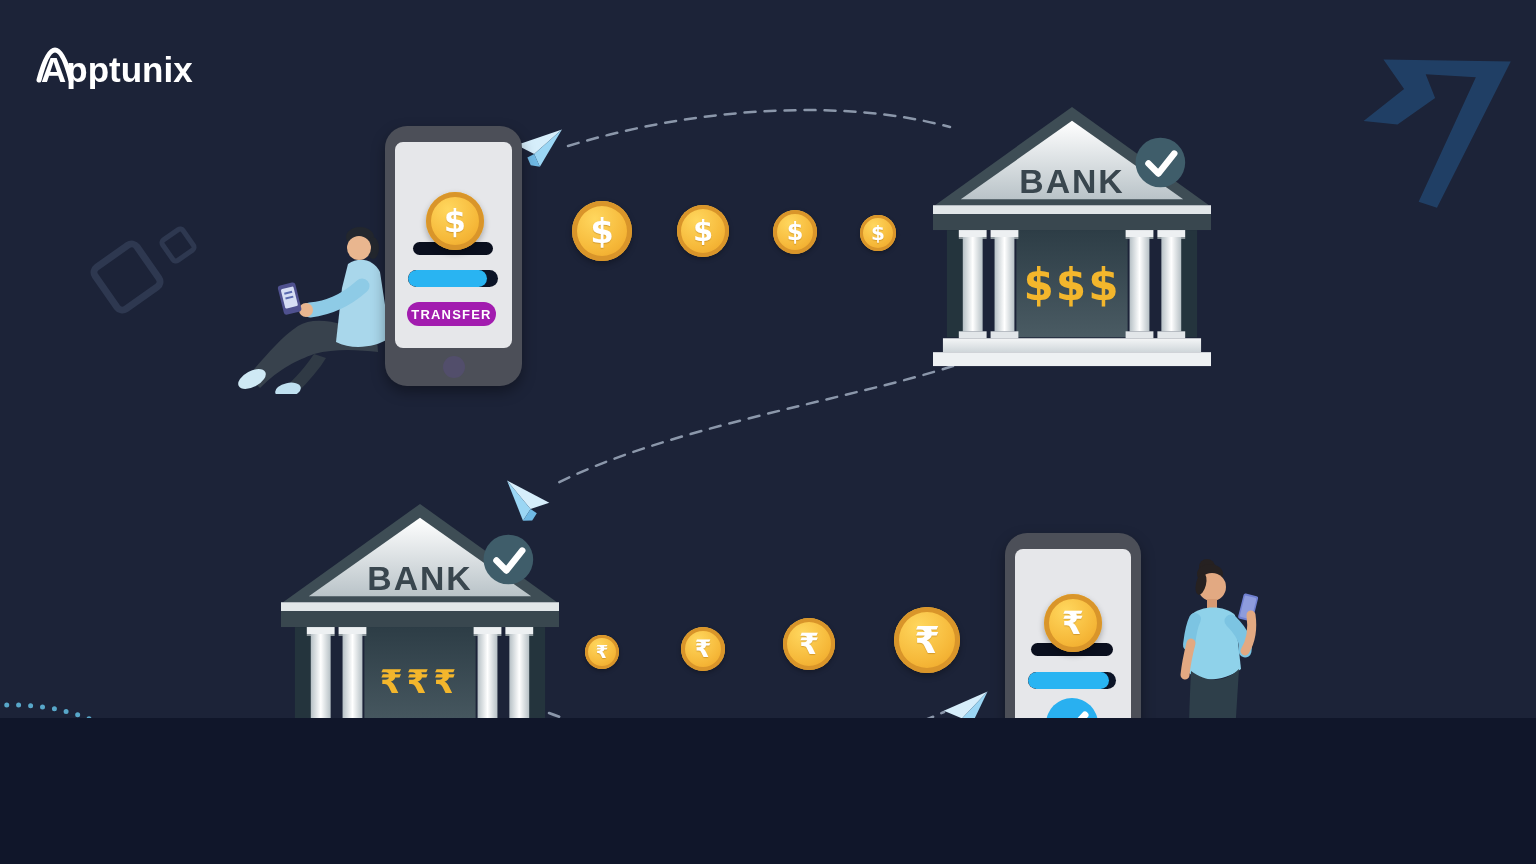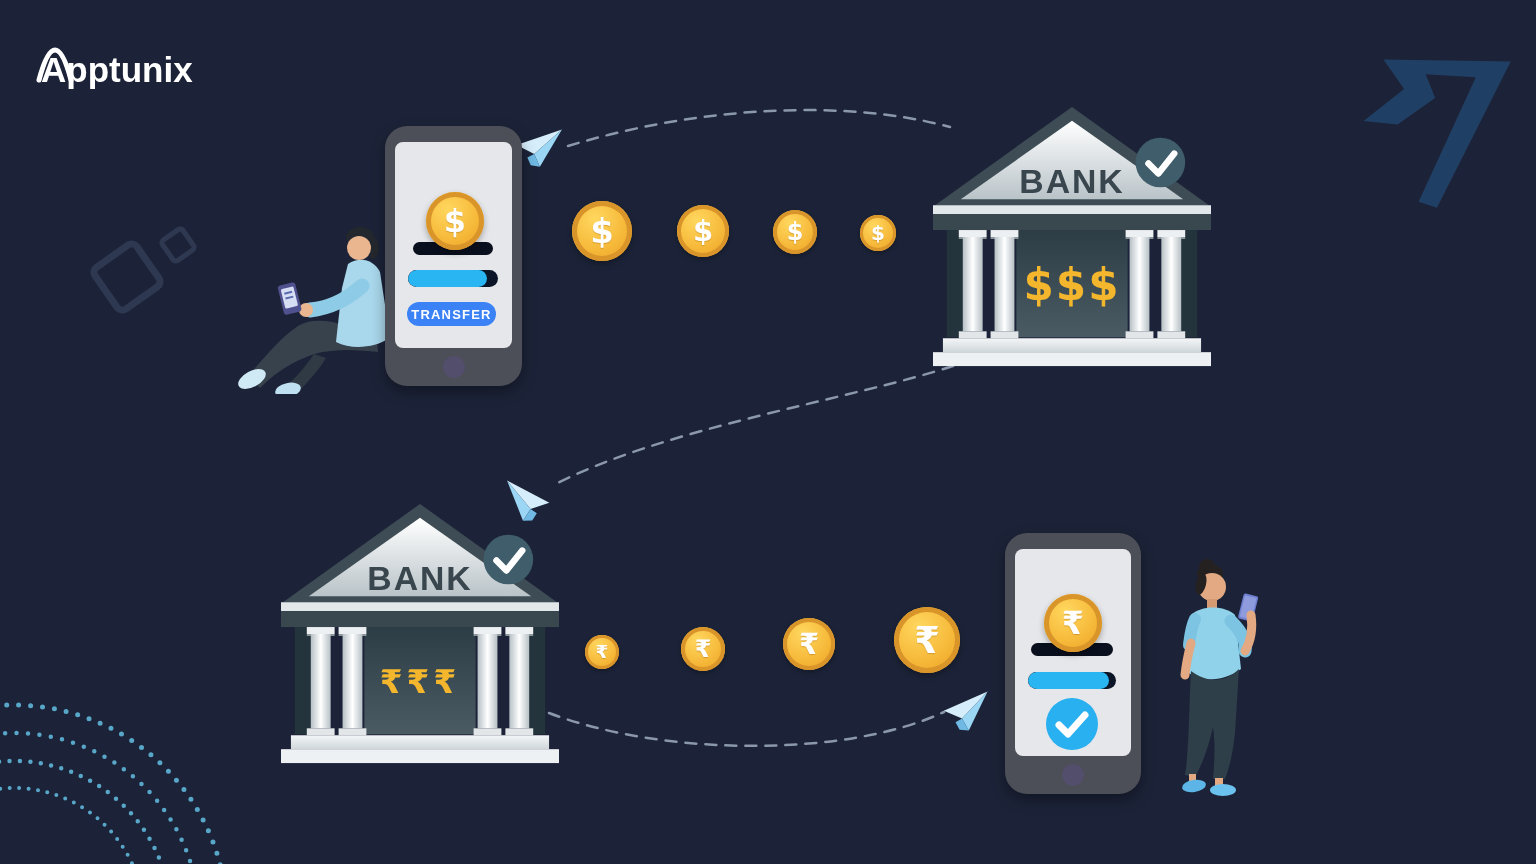--- a/index.html
+++ b/index.html
@@ -1,17 +1,17 @@
 <!DOCTYPE html>
 <html><head>
 <meta charset="utf-8">
 <style>
   html,body{margin:0;padding:0;background:#10162a;}
   .canvas{
-    position:relative;width:1536px;height:864px;overflow:hidden;
+    position:relative;width:1536px;height:718px;overflow:hidden;
     background:#1c2338;
     font-family:"DejaVu Sans","Liberation Sans",sans-serif;
   }
   .abs{position:absolute;}
 
   
   .logo{left:34px;top:32px;width:220px;height:62px;}
 
   
   .phone{background:#4c4f58;border-radius:22px;box-shadow:0 6px 14px rgba(0,0,0,.35);}
@@ -26,21 +26,21 @@
     text-shadow:0 1px 1px rgba(150,90,0,.35);
   }
   .coin-ring-l{box-shadow:inset 0 0 0 5px #d9952a, 0 3px 6px rgba(0,0,0,.3);}
   .coin-ring-m{box-shadow:inset 0 0 0 4px #d9952a, 0 2px 5px rgba(0,0,0,.3);}
   .coin-ring-s{box-shadow:inset 0 0 0 3px #d9952a, 0 2px 4px rgba(0,0,0,.3);}
   .slot{background:#0a0f1e;border-radius:8px;}
   .progress{background:#0c1427;border-radius:9px;overflow:hidden;}
   .progress > .fill{height:100%;background:#29b4f2;border-radius:9px;}
   .transfer-btn{
     display:flex;align-items:center;justify-content:center;
-    background:#3b82f6;color:#fff;border-radius:13px;
+    background:#a21caf;color:#fff;border-radius:13px;
     font-size:13px;font-weight:bold;letter-spacing:1.2px;
     font-family:"Liberation Sans",sans-serif;
   }
   .check-circle{border-radius:50%;background:#29b0f0;display:flex;align-items:center;justify-content:center;}
 
   
   .deco-square{border:7px solid #2e3850;border-radius:10px;}
   .deco-square.small{border-width:5px;border-radius:6px;}
 
   svg{display:block;}

